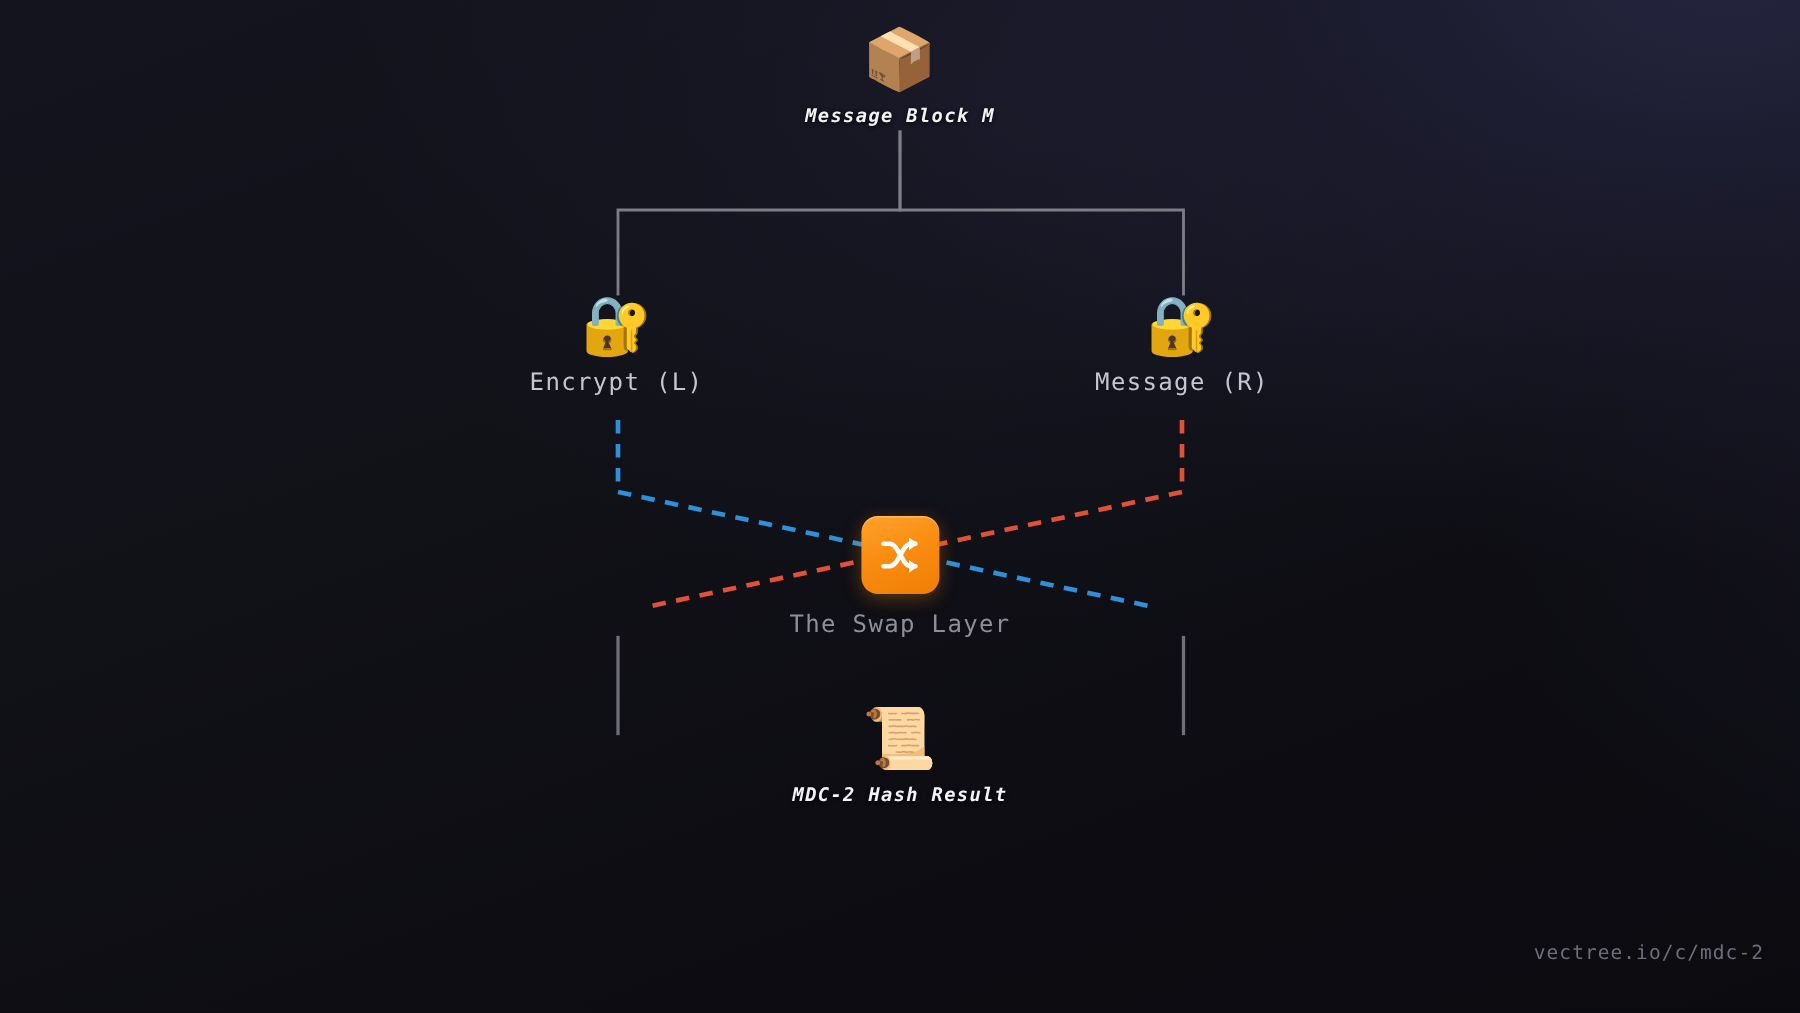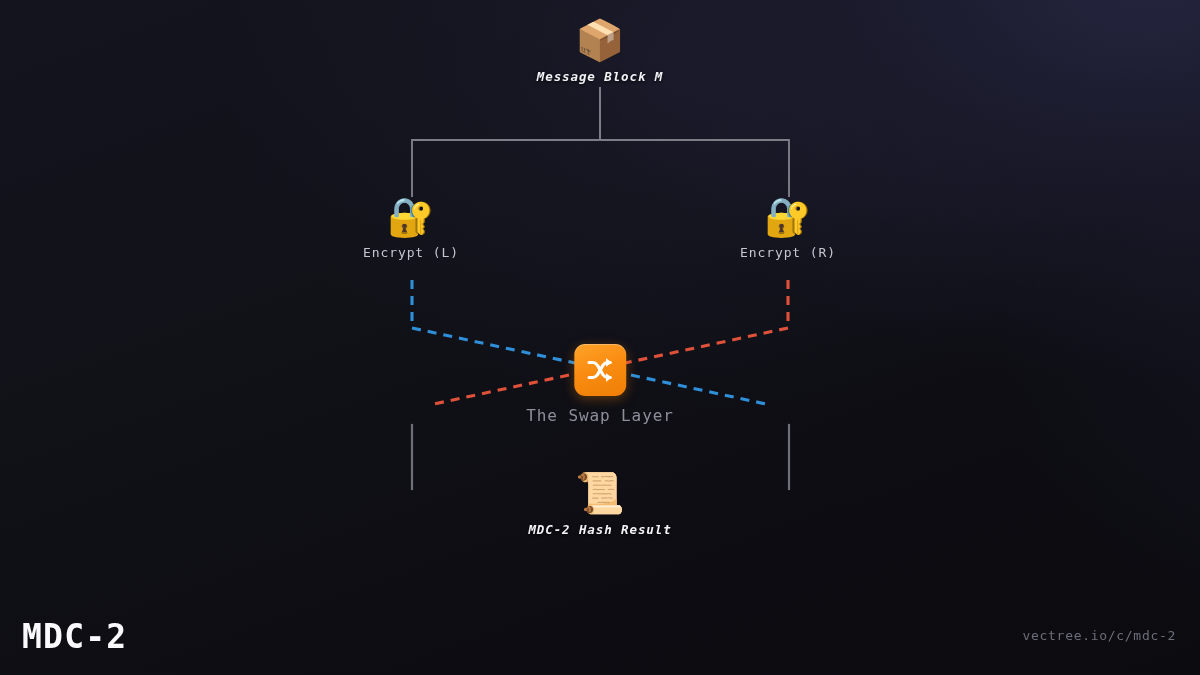--- a/index.html
+++ b/index.html
@@ -32,21 +32,21 @@
   
   .emoji-node .glyph { font-size:40px; }
   .emoji-node .caption {
     margin-top:9px; font-size:12.5px; font-weight:bold;
     color:#f2f2f7; letter-spacing:0.9px;
     text-shadow:0 1px 3px rgba(0,0,0,0.85);
     font-style:italic;
   }
   .sub-node .glyph { font-size:38px; }
   .sub-node .caption {
-    margin-top:9px; font-size:13px; font-weight:normal;
+    margin-top:9px; font-size:16px; font-weight:normal;
     color:#c6c6d2; letter-spacing:0.9px;
   }
 
   
   .tile-node .tile {
     width:52px; height:52px; margin:0 auto;
     border-radius:11px;
     background:linear-gradient(160deg,#ffa22a 0%,#f98c10 48%,#ef7e06 100%);
     box-shadow:0 3px 12px rgba(240,130,10,0.34), inset 0 1px 0 rgba(255,255,255,0.30);
     display:flex; align-items:center; justify-content:center;
@@ -100,21 +100,21 @@
     <span class="caption">Message Block M</span>
   </div>
 
   <div class="node sub-node" style="left:411px; top:198px;">
     <span class="glyph">🔐</span>
     <span class="caption">Encrypt (L)</span>
   </div>
 
   <div class="node sub-node" style="left:788px; top:198px;">
     <span class="glyph">🔐</span>
-    <span class="caption">Encrypt (R)</span>
+    <span class="caption">Message (R)</span>
   </div>
 
   <div class="node tile-node" style="left:600px; top:344px;">
     <div class="tile">
       <svg width="30" height="30" viewBox="0 0 24 24">
         <g fill="none" stroke="#ffffff" stroke-width="2.5" stroke-linecap="round" stroke-linejoin="round">
           <path d="M3 6 h3.2 c1.6 0 2.6 1.0 3.6 2.3 l4.3 7.4 c1.0 1.3 2.0 2.3 3.6 2.3 H20"></path>
           <path d="M3 18 h3.2 c1.6 0 2.6 -1.0 3.6 -2.3 l4.3 -7.4 c1.0 -1.3 2.0 -2.3 3.6 -2.3 H20"></path>
         </g>
         <path d="M16.6 2.6 L21.4 6.0 L16.6 9.4 Z" fill="#ffffff"></path>
@@ -123,18 +123,17 @@
     </div>
     <span class="caption">The Swap Layer</span>
   </div>
 
   <div class="node emoji-node" style="left:600px; top:473px;">
     <span class="glyph">📜</span>
     <span class="caption">MDC-2 Hash Result</span>
   </div>
 
   <div id="brand">
-    <div id="brand-title">MDC-2</div>
   </div>
 
   <div id="url">vectree.io/c/mdc-2</div>
 
 </div>
 
 </body></html>

